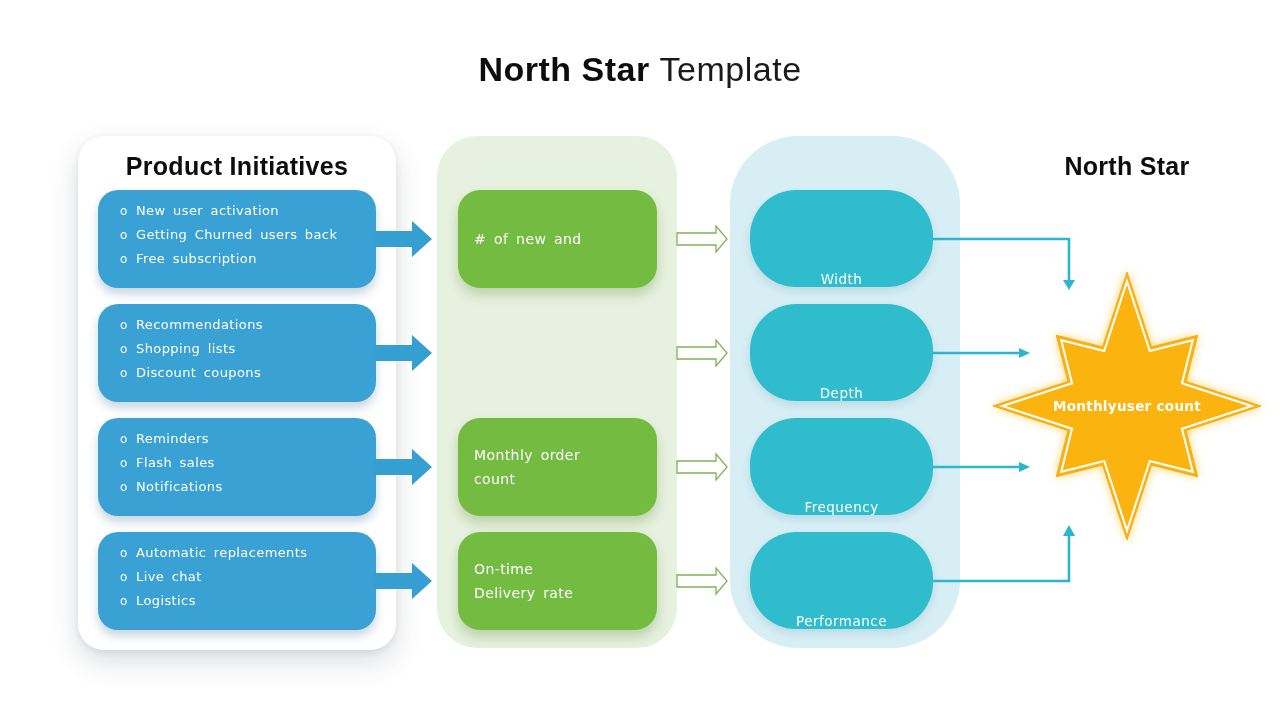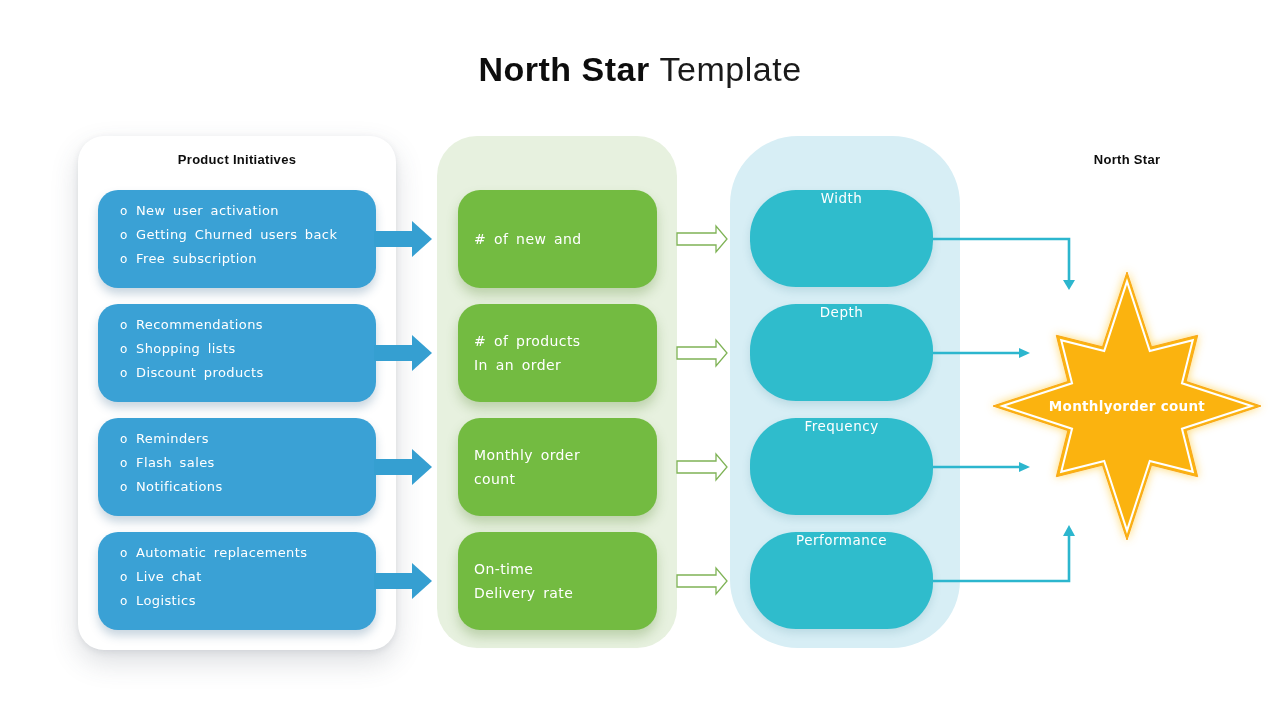--- a/index.html
+++ b/index.html
@@ -17,21 +17,21 @@
   .main-title .t-light{font-weight:400;color:#1a1a1a;}
   
   .col-card{position:absolute;top:136px;height:512px;}
   .card-initiatives{
     left:78px;width:318px;height:514px;background:#ffffff;border-radius:26px;
     box-shadow:0 12px 28px rgba(60,70,90,.18), 0 2px 6px rgba(60,70,90,.10);
   }
   .card-kpi{left:437px;width:240px;background:#e7f1df;border-radius:40px;}
   .card-dimension{left:730px;width:230px;background:#d7eef5;border-radius:68px;}
   .col-header{
-    position:absolute;top:152px;text-align:center;font-weight:800;font-size:13px;
+    position:absolute;top:152px;text-align:center;font-weight:800;font-size:25px;
     color:#0d0d0d;letter-spacing:0.3px;margin:0;
     font-family:"Liberation Sans","DejaVu Sans",sans-serif;
   }
   .h-initiatives{left:78px;width:318px;}
   .h-kpi{left:437px;width:240px;}
   .h-dimension{left:730px;width:230px;margin-top:40px;}
   .h-northstar{left:1027px;width:200px;}
   
   .r1{top:190px;} .r2{top:304px;} .r3{top:418px;} .r4{top:532px;}
   
@@ -47,21 +47,21 @@
   .kpi-box{
     position:absolute;left:458px;width:199px;height:98px;background:#73bb41;
     border-radius:22px;box-shadow:0 7px 12px rgba(80,130,40,.28);
     display:flex;flex-direction:column;justify-content:center;
     padding-left:16px;box-sizing:border-box;color:#ffffff;
     font-size:14px;letter-spacing:.4px;word-spacing:3px;line-height:24px;
   }
   
   .dim-pill{
     position:absolute;left:750px;width:183px;height:97px;background:#2fbccc;
-    border-radius:46px;display:flex;align-items:flex-start;justify-content:center;
+    border-radius:46px;display:flex;align-items:flex-end;justify-content:center;
     color:#ffffff;font-size:13.5px;letter-spacing:.5px;
     box-shadow:0 4px 8px rgba(30,110,125,.15);
   }
   
   .arrow{position:absolute;}
   .a-blue-1{left:374px;top:219px;} .a-blue-2{left:374px;top:333px;}
   .a-blue-3{left:374px;top:447px;} .a-blue-4{left:374px;top:561px;}
   .a-green-1{left:676px;top:223px;} .a-green-2{left:676px;top:337px;}
   .a-green-3{left:676px;top:451px;} .a-green-4{left:676px;top:565px;}
   .a-teal-depth{left:933px;top:346px;} .a-teal-frequency{left:933px;top:460px;}
@@ -109,21 +109,21 @@
     <div class="ini-row">
         <span class="ini-bullet">o</span>
         <span>Recommendations</span>
       </div>
     <div class="ini-row">
         <span class="ini-bullet">o</span>
         <span>Shopping lists</span>
       </div>
     <div class="ini-row">
         <span class="ini-bullet">o</span>
-        <span>Discount products</span>
+        <span>Discount coupons</span>
       </div>
   </div>
   <div class="ini-box r3">
     <div class="ini-row">
         <span class="ini-bullet">o</span>
         <span>Reminders</span>
       </div>
     <div class="ini-row">
         <span class="ini-bullet">o</span>
         <span>Flash sales</span>
@@ -160,24 +160,20 @@
       <rect x="0" y="12" width="38" height="16" fill="#359fd1"></rect>
       <polygon points="38,2 58,20 38,38" fill="#359fd1"></polygon>
     </svg>
   <svg class="arrow a-blue-4" width="58" height="40">
       <rect x="0" y="12" width="38" height="16" fill="#359fd1"></rect>
       <polygon points="38,2 58,20 38,38" fill="#359fd1"></polygon>
     </svg>
 
   <div class="kpi-box r1">
       <span># of new and</span>
-    </div>
-  <div class="kpi-box r2">
-      <span># of products</span>
-      <span>In an order</span>
     </div>
   <div class="kpi-box r3">
       <span>Monthly order</span>
       <span>count</span>
     </div>
   <div class="kpi-box r4">
       <span>On-time</span>
       <span>Delivery rate</span>
     </div>
 
@@ -224,17 +220,17 @@
       <polygon points="133,18 145,18 139,7" fill="#2cb6ce"></polygon>
     </svg>
 
   <div class="star-wrap">
     <svg width="280" height="280" viewBox="0 0 280 280">
       <polygon points="140,6 164.5,80.9 210.7,69.3 199.1,115.5 274,140 199.1,164.5 210.7,210.7 164.5,199.1 140,274 115.5,199.1 69.3,210.7 80.9,164.5 6,140 80.9,115.5 69.3,69.3 115.5,80.9" fill="#fbb30f" stroke="#f9a71a" stroke-width="1"></polygon>
       <polygon points="140,6 164.5,80.9 210.7,69.3 199.1,115.5 274,140 199.1,164.5 210.7,210.7 164.5,199.1 140,274 115.5,199.1 69.3,210.7 80.9,164.5 6,140 80.9,115.5 69.3,69.3 115.5,80.9" fill="none" stroke="#ffffff" stroke-width="2.2" transform="translate(140 140) scale(0.93) translate(-140 -140)"></polygon>
     </svg>
     <div class="star-label">
       <div>Monthly</div>
-      <div>order count</div>
+      <div>user count</div>
     </div>
   </div>
 
 </div>
 
 </body></html>

